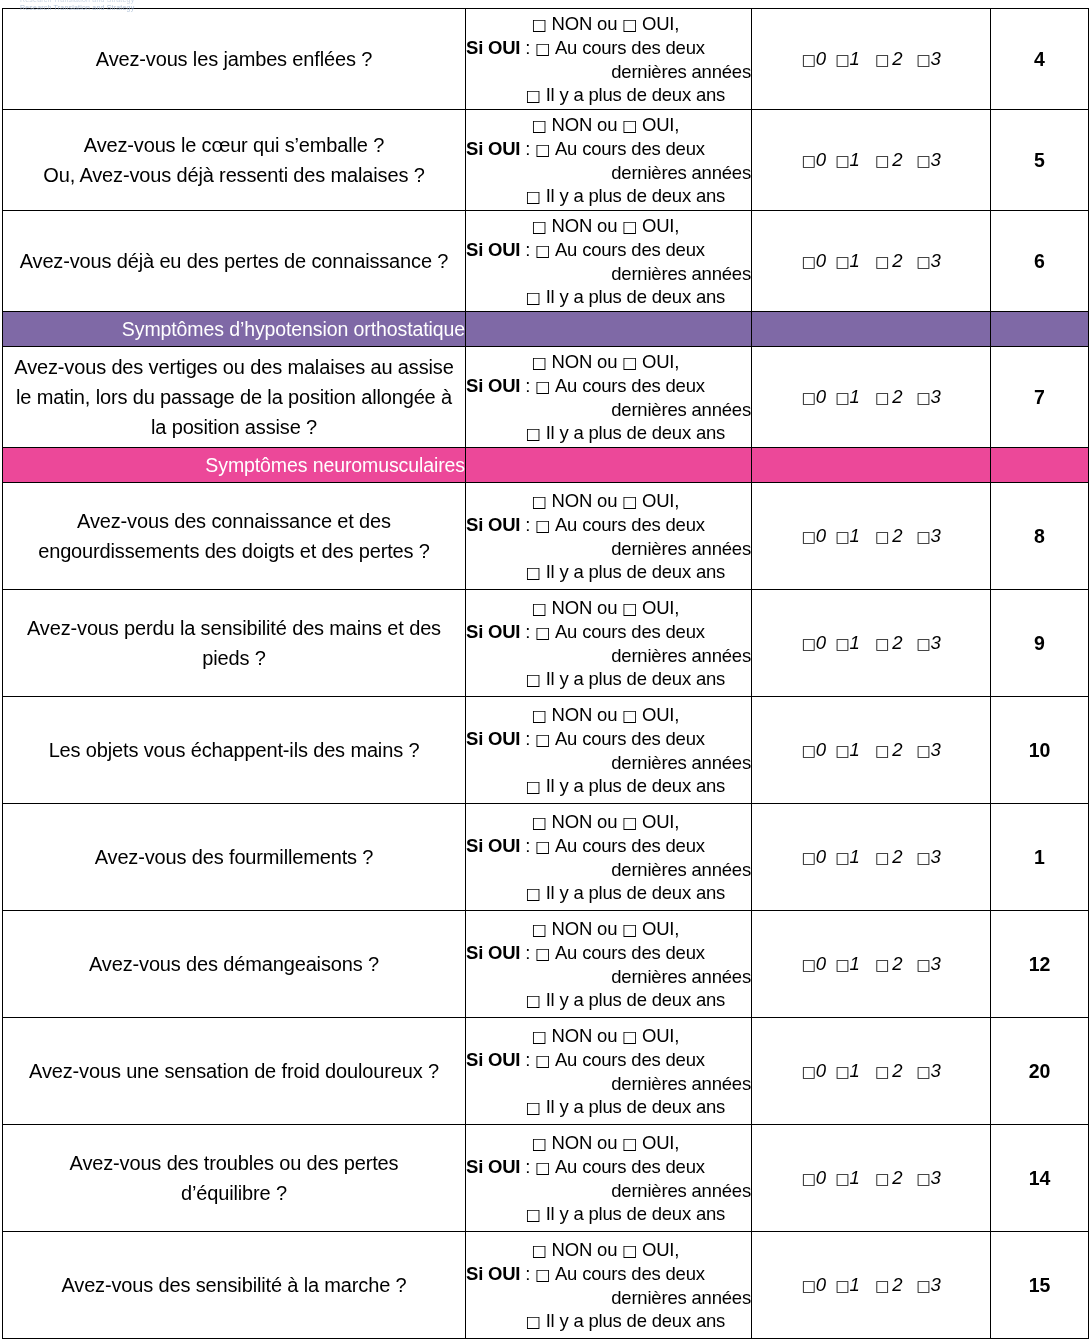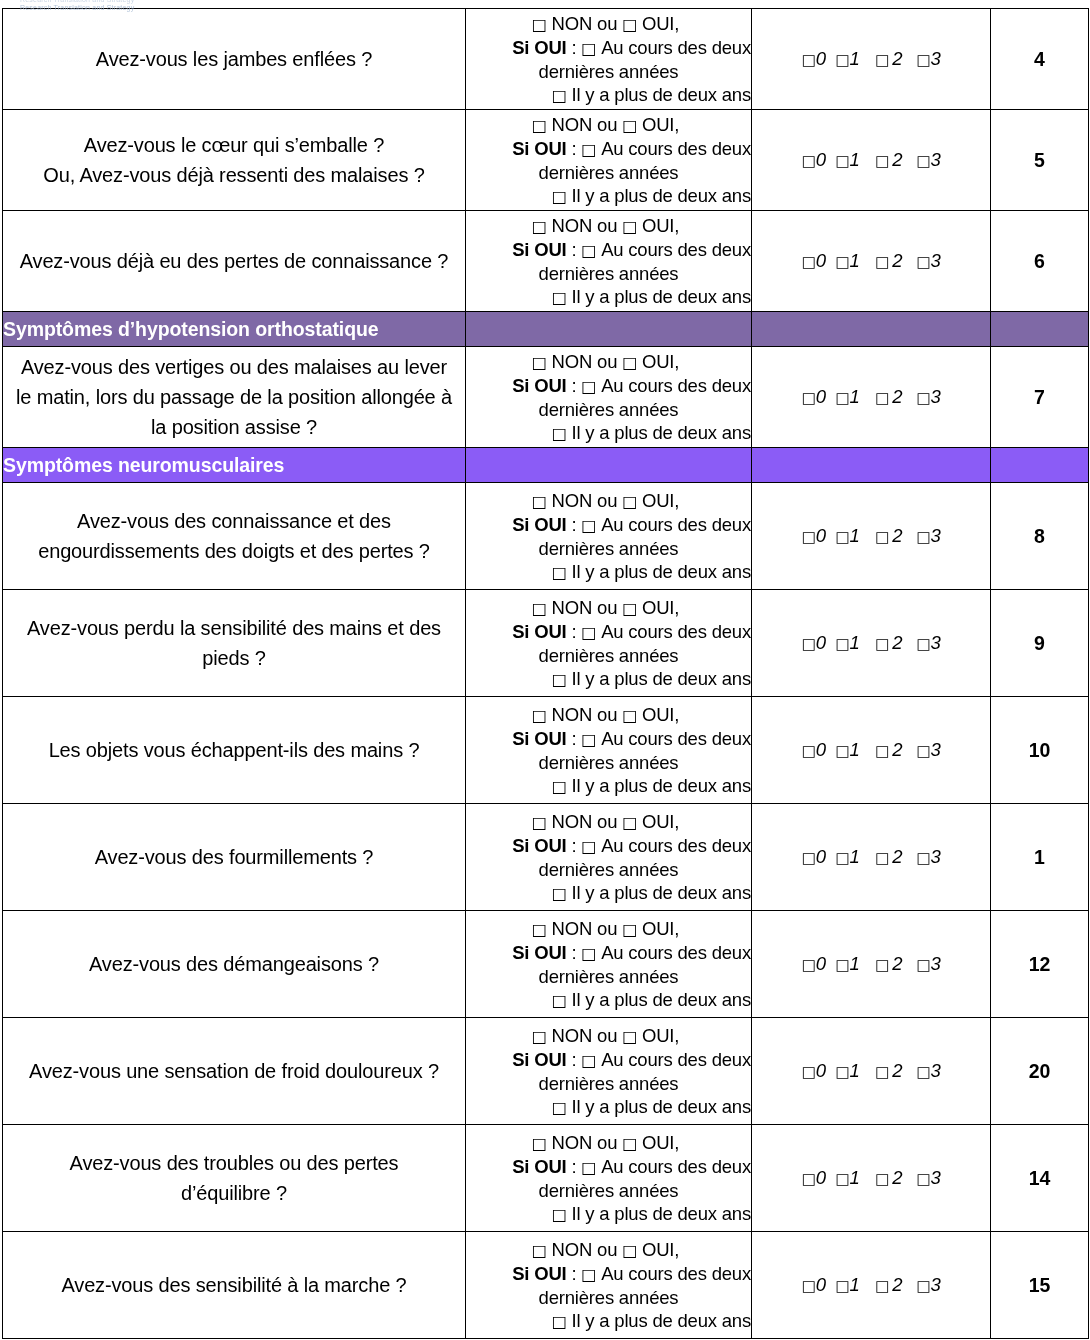--- a/index.html
+++ b/index.html
@@ -70,23 +70,23 @@
   .p-cell {
     padding: 4px 8px 4px 8px;
     text-align: left;
   }
   .p-text {
     font-size: 18.5px;
     line-height: 23px;
     letter-spacing: -0.2px;
   }
   .p-line-1 { text-align: center; padding-right: 6px; }
-  .p-line-2 { text-align: right; }
-  .p-line-3 { text-align: center; }
-  .p-line-4 { text-align: right; padding-left: 34px; }
+  .p-line-2 { text-align: left; }
+  .p-line-3 { text-align: right; }
+  .p-line-4 { text-align: center; padding-left: 34px; }
   .p-strong { font-weight: bold; }
   .cb {
     font-family: "DejaVu Sans", sans-serif;
     font-size: 16px;
   }
 
   
   .s-cell { text-align: center; padding: 6px 4px; font-style: italic; }
   .s-row  {
     font-size: 18.5px;
@@ -105,28 +105,28 @@
   
   .n-cell {
     text-align: center;
     font-size: 19.5px;
     font-weight: bold;
   }
 
   
   .sec-label {
     color: #ffffff;
-    font-weight: bold;
+    font-weight: normal;
     font-size: 19.5px;
-    text-align: left;
+    text-align: right;
     padding: 5px 6px 6px 6px;
     letter-spacing: -0.1px;
   }
   tr.sec-purple td { background: #7f69a6; }
-  tr.sec-blue   td { background: #8b5cf6; }
+  tr.sec-blue   td { background: #ec4899; }
 
   
   tr.r-h1 { height: 101px; }
   tr.r-h2 { height: 107px; }
   tr.r-sec { height: 35px; }
 </style>
 </head>
 <body>
 
 <div id="watermark">
@@ -203,21 +203,21 @@
         </tr>
         <tr class="r-sec sec-purple">
           <td class="sec-label">Symptômes d’hypotension orthostatique</td>
           <td></td>
           <td></td>
           <td></td>
         </tr>
         <tr class="r-h1">
           <td class="q-cell">
             <div class="q-text">
-              <div>Avez-vous des vertiges ou des malaises au lever</div>
+              <div>Avez-vous des vertiges ou des malaises au assise</div>
               <div>le matin, lors du passage de la position allongée à</div>
               <div>la position assise ?</div>
             </div>
           </td>
           <td class="p-cell">
             <div class="p-text">
               <div class="p-line-1"><span class="cb">□ </span><span>NON</span> <span>ou</span> <span class="cb">□ </span><span>OUI,</span></div>
               <div class="p-line-2"><span class="p-strong">Si OUI</span><span> :</span> <span class="cb">□ </span><span>Au cours des deux</span></div>
               <div class="p-line-3">dernières années</div>
               <div class="p-line-4"><span class="cb">□ </span><span>Il y a plus de deux ans</span></div>

